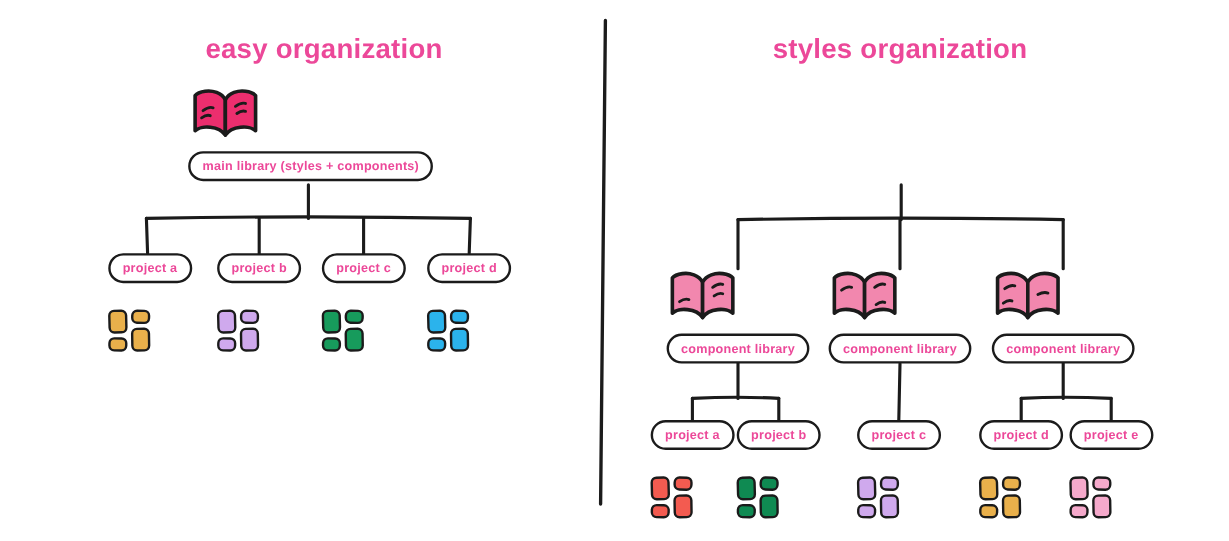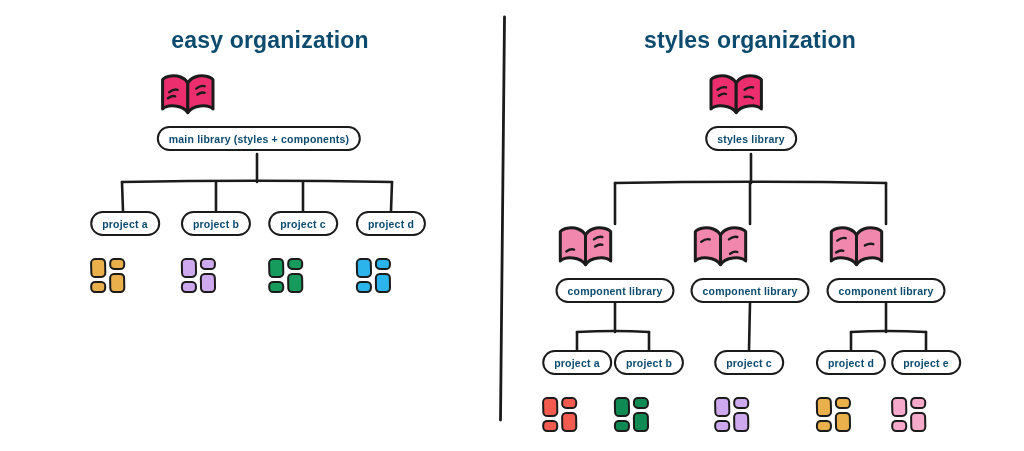--- a/index.html
+++ b/index.html
@@ -3,21 +3,21 @@
 <meta charset="utf-8">
 <style>
   * { margin:0; padding:0; box-sizing:border-box; }
   html,body { background:#fff; }
   .canvas {
     position:relative;
     width:1024px; height:441px;
     background:#fff;
     overflow:hidden;
     font-family:"Liberation Sans", sans-serif;
-    color:#0c4a6e;
+    color:#ec4899;
   }
   svg.lines {
     position:absolute; left:0; top:0; width:1024px; height:451px;
     pointer-events:none;
   }
   svg.lines path { fill:none; stroke:#1b1b1b; stroke-linecap:round; }
   .title {
     position:absolute; transform:translateX(-50%);
     font-size:23px; font-weight:bold; letter-spacing:.2px;
     white-space:nowrap;
@@ -155,33 +155,20 @@
         </span>
       <span class="col">
           <span class="sq s3"></span>
           <span class="sq s4"></span>
         </span>
     </div>
   </div>
 
   <div class="title" style="left:750px; top:27px;">styles organization</div>
 
-  <div class="cluster" style="left:751px; top:73px;">
-    <span class="book book-lg" style="--book: #EC2E6E;">
-      <svg viewBox="0 0 100 80">
-        <path class="page" d="M50 17 C45 7 32 3.5 22 5 C15 6 10 8.5 8 11 L8 60 C12 56 21 54 29 55 C38 56 46 60 50 66 Z"></path>
-        <path class="page" d="M50 17 C55 7 68 3.5 78 5 C85 6 90 8.5 92 11 L92 60 C88 56 79 54 71 55 C62 56 54 60 50 66 Z"></path>
-        <path class="mark" d="M19 28 q8 -6 14 -4"></path>
-        <path class="mark" d="M21 38 q7 -5 12 -3"></path>
-        <path class="mark" d="M64 28 q8 -6 14 -4"></path>
-        <path class="mark" d="M64 40 q9 -2 14 2"></path>
-      </svg>
-    </span>
-    <div class="pill">styles library</div>
-  </div>
 
   <div class="cluster" style="left:615px; top:223px; gap:3px;">
     <span class="book book-md" style="--book: #F287AE;">
       <svg viewBox="0 0 100 80">
         <path class="page" d="M50 17 C45 7 32 3.5 22 5 C15 6 10 8.5 8 11 L8 60 C12 56 21 54 29 55 C38 56 46 60 50 66 Z"></path>
         <path class="page" d="M50 17 C55 7 68 3.5 78 5 C85 6 90 8.5 92 11 L92 60 C88 56 79 54 71 55 C62 56 54 60 50 66 Z"></path>
         <path class="mark" d="M18 44 q7 -5 13 -3"></path>
         <path class="mark" d="M64 24 q8 -6 14 -4"></path>
         <path class="mark" d="M66 36 q7 -5 12 -3"></path>
       </svg>

